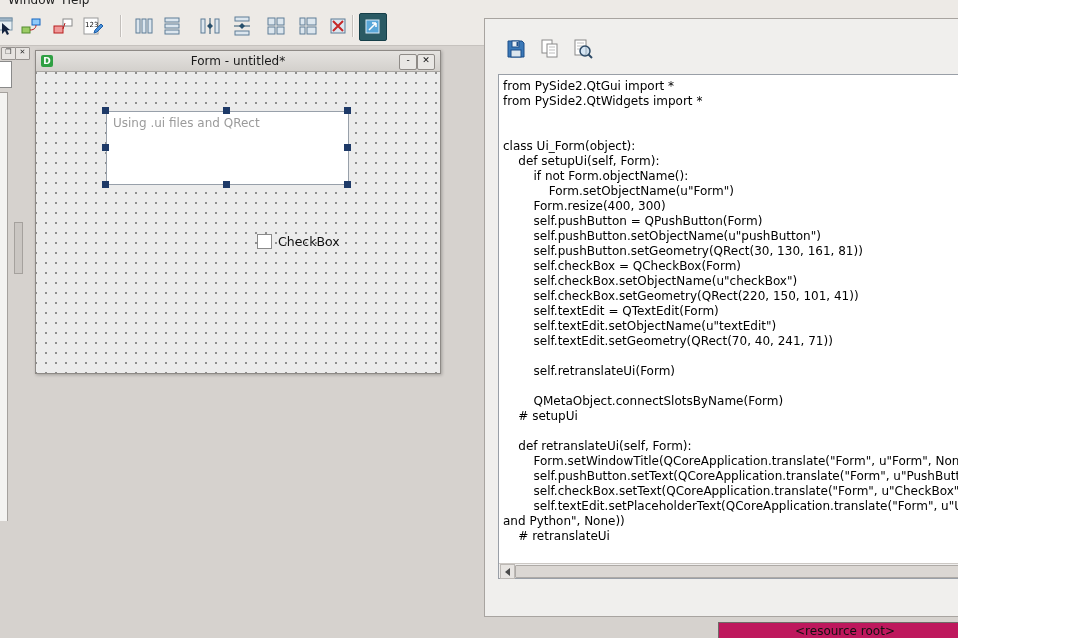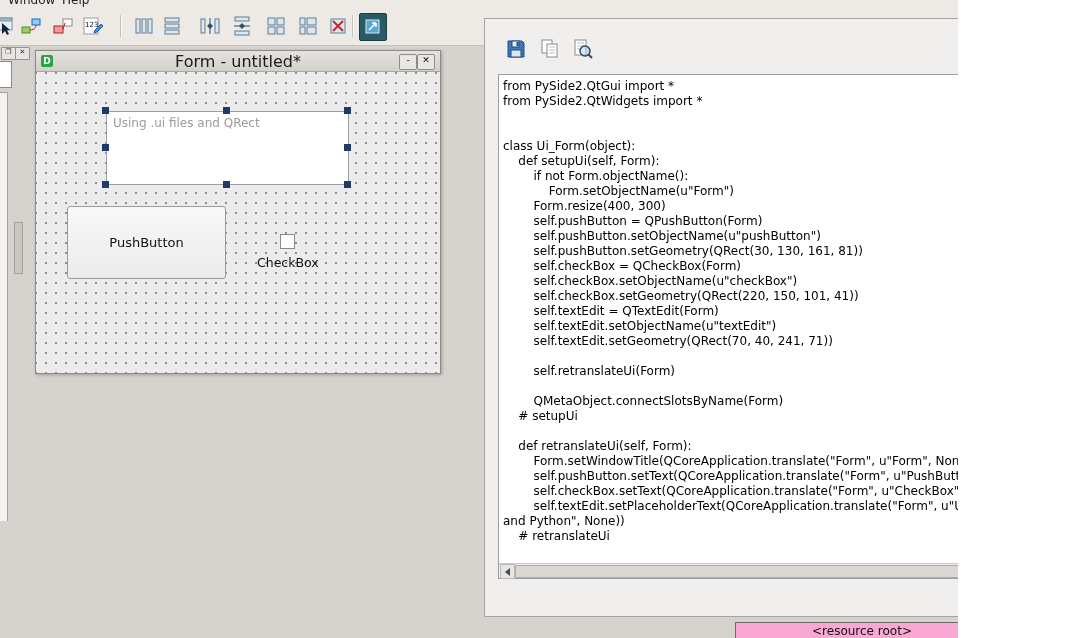--- a/index.html
+++ b/index.html
@@ -22,32 +22,32 @@
   
   .dock-btn{position:absolute;width:13px;height:11px;background:#e7e4e1;border:1px solid #979390;font-size:7px;line-height:9px;text-align:center;color:#333;border-radius:1px;}
   .left-input{position:absolute;left:0;top:61px;width:11px;height:25px;background:#fff;border:1px solid #8a8a8a;border-left:none;}
   .left-panel{position:absolute;left:0;top:92px;width:7px;height:428px;background:#f4f3f1;border-right:1px solid #a5a19d;border-top:1px solid #a5a19d;}
   .left-scrollbar{position:absolute;left:14px;top:222px;width:7px;height:50px;background:#cac6c2;border:1px solid #a5a19d;}
 
   
   .form-window{position:absolute;left:35px;top:50px;width:404px;height:322px;background:#ececec;border:1px solid #8e8a86;box-shadow:1px 1px 3px rgba(0,0,0,.25);}
   .fw-titlebar{position:relative;height:20px;background:linear-gradient(#e5e3e0,#d3d0cc);border-bottom:1px solid #aaa7a3;display:flex;align-items:center;justify-content:center;}
   .fw-icon{position:absolute;left:5px;top:4px;width:12px;height:12px;background:#2fA043;border-radius:2px;color:#fff;font-size:9px;line-height:12px;text-align:center;font-weight:bold;}
-  .fw-title{font-size:16px;color:#1a1a1a;}
+  .fw-title{font-size:12px;color:#1a1a1a;}
   .fw-btn{position:absolute;top:3px;width:16px;height:14px;background:#e9e7e4;border:1px solid #8f8b87;border-radius:2px;font-size:9px;line-height:11px;text-align:center;color:#111;cursor:default;}
   .fw-min{right:23px;}
   .fw-close{right:5px;font-weight:bold;}
   .fw-body{position:absolute;left:0;top:21px;right:0;bottom:0;background-color:#ececec;
     background-image:radial-gradient(circle,#8f8f8f 1px,rgba(0,0,0,0) 1.1px);
     background-size:10px 10px;background-position:5px 6px;}
 
   .textedit{position:absolute;left:70px;top:39px;width:229px;height:64px;background:#fff;border:1px solid #98a0aa;font-size:12px;color:#9b9b9b;padding:4px 6px;}
   .handle{position:absolute;width:7px;height:7px;background:#1e3a68;}
   .pushbutton{position:absolute;left:31px;top:134px;width:157px;height:71px;background:linear-gradient(#f8f8f8,#ebebeb);border:1px solid #9b9b9b;border-radius:3px;display:flex;align-items:center;justify-content:center;font-size:13px;color:#111;}
-  .checkbox-widget{position:absolute;left:221px;top:162px;display:flex;align-items:center;gap:6px;flex-direction:column;}
+  .checkbox-widget{position:absolute;left:221px;top:162px;display:flex;align-items:center;gap:6px;}
   .checkbox-box{width:13px;height:13px;background:#fff;border:1px solid #8a8a8a;}
   .checkbox-label{font-size:12.5px;color:#111;}
 
   
   .code-dialog{position:absolute;left:484px;top:18px;width:592px;height:597px;background:#f0efed;border:1px solid #a8a4a0;}
   .cd-btn{position:absolute;top:19px;width:26px;height:26px;display:flex;align-items:center;justify-content:center;border-radius:2px;}
   .cd-save{left:18px;}
   .cd-copy{left:52px;}
   .cd-find{left:85px;}
 
@@ -64,21 +64,21 @@
   .arr-down{width:0;height:0;border-left:4px solid transparent;border-right:4px solid transparent;border-top:5px solid #4a4a4a;}
   .arr-left{width:0;height:0;border-top:4px solid transparent;border-bottom:4px solid transparent;border-right:5px solid #4a4a4a;}
   .arr-right{width:0;height:0;border-top:4px solid transparent;border-bottom:4px solid transparent;border-left:5px solid #4a4a4a;}
   .v-thumb{position:absolute;left:1px;top:16px;width:12px;height:120px;background:#dbd7d3;border:1px solid #aeaaa6;border-radius:1px;}
   .h-thumb{position:absolute;left:16px;top:1px;right:16px;height:11px;background:#dbd7d3;border:1px solid #aeaaa6;border-radius:1px;}
 
   .close-btn{position:absolute;left:501px;top:562px;width:77px;height:25px;background:linear-gradient(#fcfcfb,#e8e6e3);border:1px solid #918d89;border-radius:3px;display:flex;align-items:center;justify-content:center;gap:6px;font-size:12px;color:#111;}
   .close-icon{width:14px;height:14px;border-radius:50%;background:#c53b3b;color:#fff;font-size:9px;line-height:14px;text-align:center;font-weight:bold;}
 
   
-  .resource-panel{position:absolute;left:718px;top:622px;width:252px;height:16px;background:#f9a8d4;border:1px solid #6f6b67;border-bottom:none;margin-left:17px;}
+  .resource-panel{position:absolute;left:718px;top:622px;width:252px;height:16px;background:#be185d;border:1px solid #6f6b67;border-bottom:none;}
   .resource-label{display:block;text-align:center;font-size:12px;color:#111;margin-top:1px;}
 </style>
 </head>
 <body>
 
 <div class="screen">
 
   <div class="menubar">
     <span class="menu-item menu-window">Window</span>
     <span class="menu-item menu-help">Help</span>
@@ -221,23 +221,20 @@
       </div>
       <div class="handle" style="left:66px;top:35px;"></div>
       <div class="handle" style="left:187px;top:35px;"></div>
       <div class="handle" style="left:308px;top:35px;"></div>
       <div class="handle" style="left:66px;top:72px;"></div>
       <div class="handle" style="left:308px;top:72px;"></div>
       <div class="handle" style="left:66px;top:109px;"></div>
       <div class="handle" style="left:187px;top:109px;"></div>
       <div class="handle" style="left:308px;top:109px;"></div>
 
-      <div class="pushbutton">
-        <span>PushButton</span>
-      </div>
 
       <div class="checkbox-widget">
         <span class="checkbox-box"></span>
         <span class="checkbox-label">CheckBox</span>
       </div>
 
     </div>
   </div>
 
   <div class="code-dialog">

